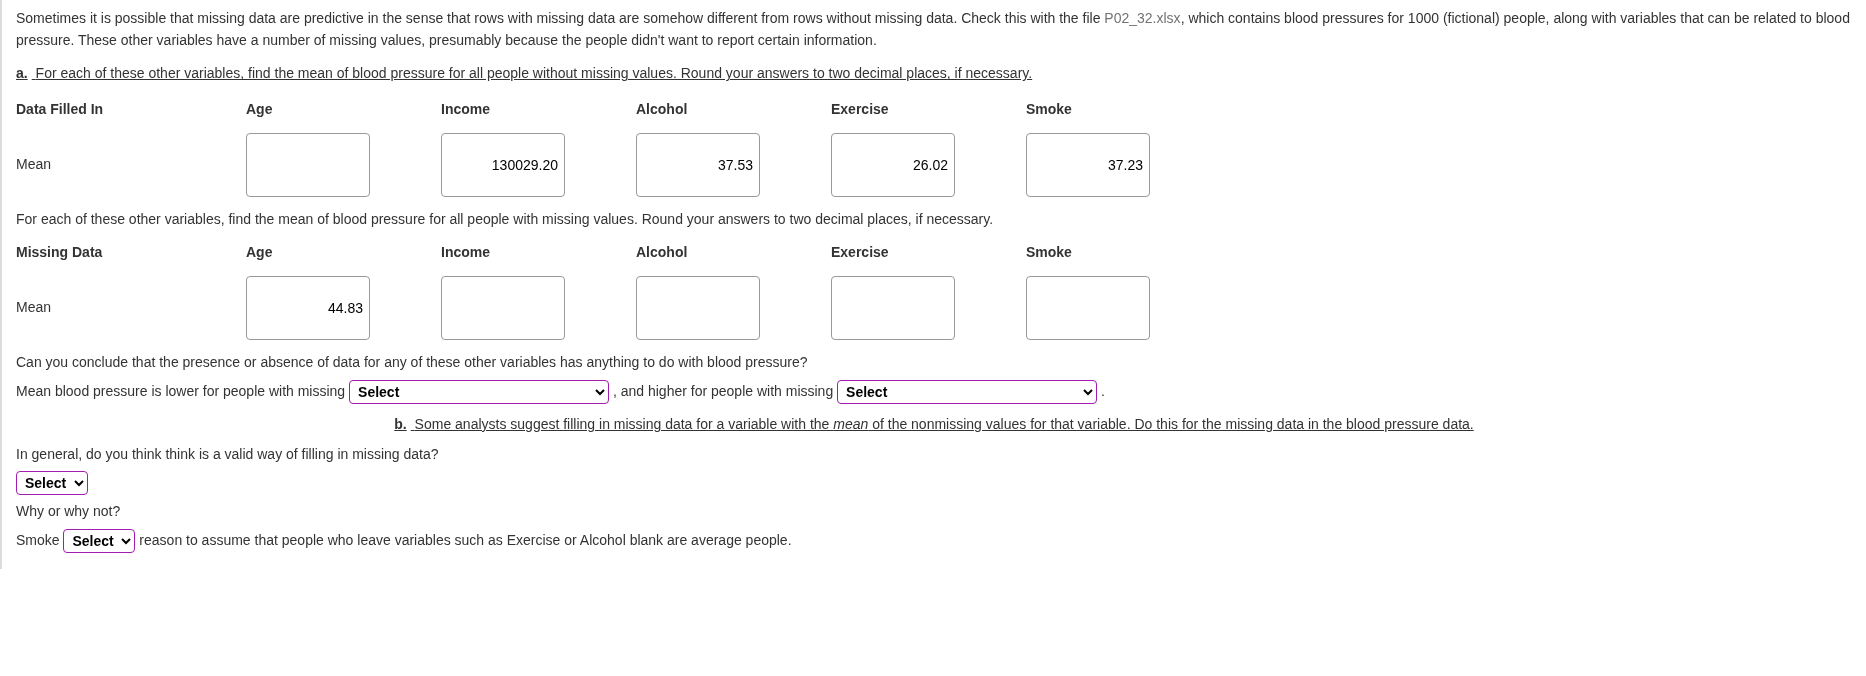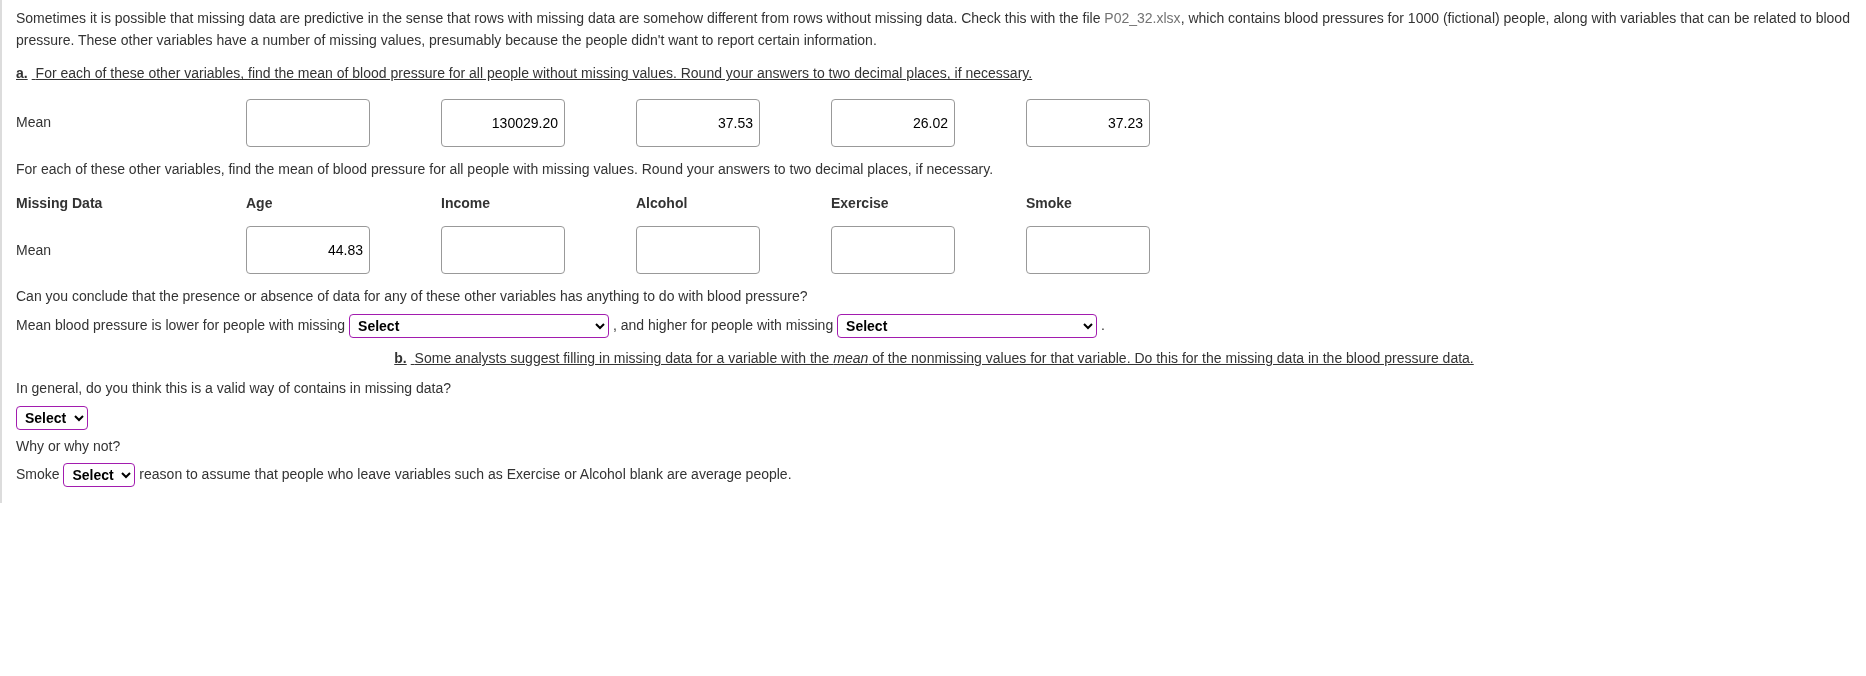--- a/index.html
+++ b/index.html
@@ -48,21 +48,21 @@
   }
   table.data-table th:not(:first-child),
   table.data-table td:not(:first-child) {
     min-width: 185px;
   }
   input.num-input {
     width: 110px;
     height: 22px;
     border: 1px solid #999;
     border-radius: 4px;
-    padding: 12px 6px;
+    padding: 20px 6px;
     font-family: inherit;
     font-size: 14px;
     text-align: right;
   }
   select.inline-select {
     border: 1px solid #a21caf;
     border-radius: 4px;
     padding: 2px 4px;
     font-family: inherit;
     font-size: 14px;
@@ -92,20 +92,28 @@
     <span>Sometimes it is possible that missing data are predictive in the sense that rows with missing data are somehow different from rows without missing data. Check this with the file </span><span class="file-link">P02_32.xlsx</span><span>, which contains blood pressures for 1000 (fictional) people, along with variables that can be related to blood pressure. These other variables have a number of missing values, presumably because the people didn't want to report certain information.</span>
   </div>
 
   <div class="q-part">
     <span class="q-letter">a.</span>
     <span>For each of these other variables, find the mean of blood pressure for all people without missing values. Round your answers to two decimal places, if necessary.</span>
   </div>
 
   <table class="data-table">
     <tbody>
+        <tr>
+      <th>Data Filled In</th>
+      <th>Age</th>
+      <th>Income</th>
+      <th>Alcohol</th>
+      <th>Exercise</th>
+      <th>Smoke</th>
+    </tr>
     <tr>
       <td>Mean</td>
       <td><input class="num-input" value="" style=""></td>
       <td><input class="num-input" value="130029.20" style=""></td>
       <td><input class="num-input" value="37.53" style=""></td>
       <td><input class="num-input" value="26.02" style=""></td>
       <td><input class="num-input" value="37.23" style=""></td>
     </tr>
   </tbody>
     </table>
@@ -145,21 +153,21 @@
       <option>Select</option>
     </select>
     <span> .</span>
   </div>
 
   <div class="q-part" style="margin-top:10px;text-align:center;">
     <span class="q-letter">b.</span>
     <span>Some analysts suggest filling in missing data for a variable with the </span><em>mean</em><span> of the nonmissing values for that variable. Do this for the missing data in the blood pressure data.</span>
   </div>
 
-  <div class="sentence-line">In general, do you think this is a valid way of contains in missing data?</div>
+  <div class="sentence-line">In general, do you think think is a valid way of filling in missing data?</div>
 
   <div class="sentence-line">
     <select class="inline-select small">
       <option>Select</option>
     </select>
   </div>
 
   <div class="sentence-line">Why or why not?</div>
 
   <div class="sentence-line">

